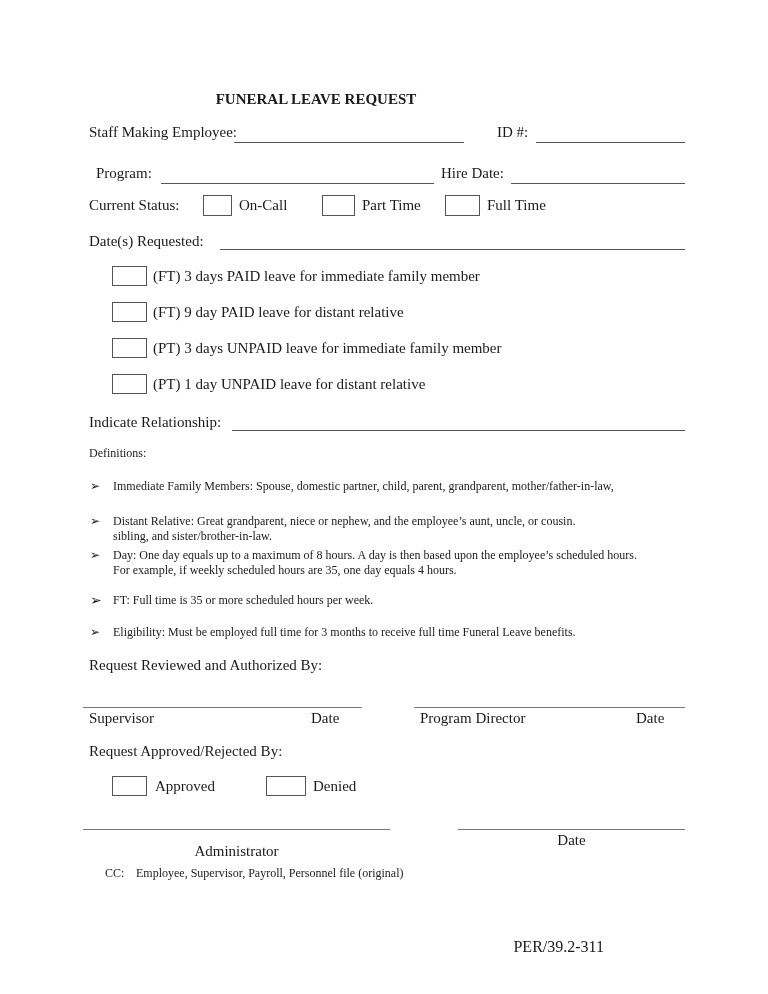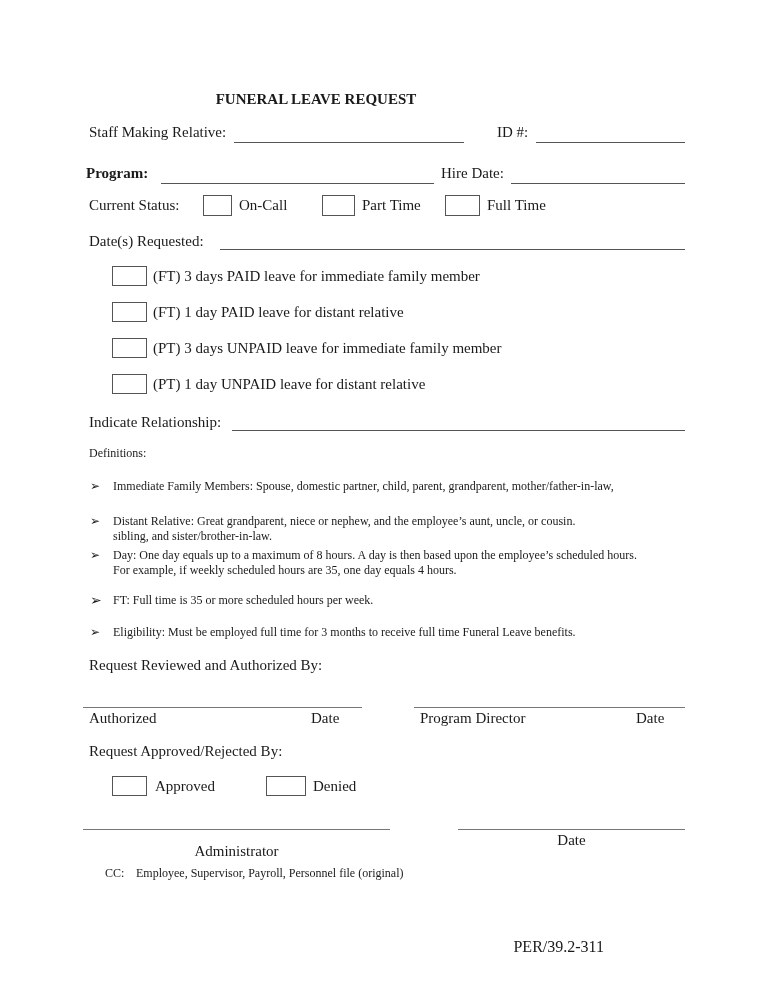--- a/index.html
+++ b/index.html
@@ -12,46 +12,46 @@
   .cb { position: absolute; border: 1px solid #555; background: #fff; box-sizing: border-box; }
   .title { font-weight: bold; font-size: 15px; }
   .bullet { position: absolute; font-size: 12px; }
   .input { position: absolute; border: none; background: transparent; border-bottom: 1px solid #555; height: 18px; padding: 0; outline: none; }
 </style>
 </head>
 <body>
 
 <div class="abs title" style="left:0; width:632px; top:91px; text-align:center;">FUNERAL LEAVE REQUEST</div>
 
-<div class="abs t15" style="left:89px; top:123px;">Staff Making Relative:</div>
+<div class="abs t15" style="left:89px; top:123px;">Staff Making Employee:</div>
 <input class="input" style="left: 234px; top: 124px; width: 230px;" value="">
 <div class="abs t15" style="left:497px; top:123px;">ID #:</div>
 <input class="input" style="left: 536px; top: 124px; width: 149px;" value="">
 
-<div class="abs t15" style="left:86px; top:164px;font-weight:bold;">Program:</div>
+<div class="abs t15" style="left:96px; top:164px;">Program:</div>
 <input class="input" style="left: 161px; top: 165px; width: 273px;" value="">
 <div class="abs t15" style="left:441px; top:164px;">Hire Date:</div>
 <input class="input" style="left: 511px; top: 165px; width: 174px;" value="">
 
 <div class="abs t15" style="left:89px; top:196px;">Current Status:</div>
 <div class="cb" style="left:203px; top:195px; width:29px; height:21px;"></div>
 <div class="abs t15" style="left:239px; top:196px;">On-Call</div>
 <div class="cb" style="left:322px; top:195px; width:33px; height:21px;"></div>
 <div class="abs t15" style="left:362px; top:196px;">Part Time</div>
 <div class="cb" style="left:445px; top:195px; width:35px; height:21px;"></div>
 <div class="abs t15" style="left:487px; top:196px;">Full Time</div>
 
 <div class="abs t15" style="left:89px; top:232px;">Date(s) Requested:</div>
 <input class="input" style="left: 220px; top: 231px; width: 465px;" value="">
 
 <div class="cb" style="left:112px; top:266px; width:35px; height:20px;"></div>
 <div class="abs t15" style="left:153px; top:267px;">(FT) 3 days PAID leave for immediate family member</div>
 
 <div class="cb" style="left:112px; top:302px; width:35px; height:20px;"></div>
-<div class="abs t15" style="left:153px; top:303px;">(FT) 1 day PAID leave for distant relative</div>
+<div class="abs t15" style="left:153px; top:303px;">(FT) 9 day PAID leave for distant relative</div>
 
 <div class="cb" style="left:112px; top:338px; width:35px; height:20px;"></div>
 <div class="abs t15" style="left:153px; top:339px;">(PT) 3 days UNPAID leave for immediate family member</div>
 
 <div class="cb" style="left:112px; top:374px; width:35px; height:20px;"></div>
 <div class="abs t15" style="left:153px; top:375px;">(PT) 1 day UNPAID leave for distant relative</div>
 
 <div class="abs t15" style="left:89px; top:413px;">Indicate Relationship:</div>
 <input class="input" style="left: 232px; top: 412px; width: 453px;" value="">
 
@@ -69,21 +69,21 @@
 <div class="abs t12" style="left:113px; top:563px;">For example, if weekly scheduled hours are 35, one day equals 4 hours.</div>
 
 <div class="bullet" style="left:90px; top:592px; font-size:14px;">➢</div>
 <div class="abs t12" style="left:113px; top:593px;">FT: Full time is 35 or more scheduled hours per week.</div>
 
 <div class="bullet" style="left:90px; top:625px;">➢</div>
 <div class="abs t12" style="left:113px; top:625px;">Eligibility: Must be employed full time for 3 months to receive full time Funeral Leave benefits.</div>
 
 <div class="abs t15" style="left:89px; top:656px;">Request Reviewed and Authorized By:</div>
 <div class="sigline" style="left:83px; top:707px; width:279px;"></div>
-<div class="abs t15" style="left:89px; top:709px;">Authorized</div>
+<div class="abs t15" style="left:89px; top:709px;">Supervisor</div>
 <div class="abs t15" style="left:311px; top:709px;">Date</div>
 <div class="sigline" style="left:414px; top:707px; width:271px;"></div>
 <div class="abs t15" style="left:420px; top:709px;">Program Director</div>
 <div class="abs t15" style="left:636px; top:709px;">Date</div>
 
 <div class="abs t15" style="left:89px; top:742px;">Request Approved/Rejected By:</div>
 <div class="cb" style="left:112px; top:776px; width:35px; height:20px;"></div>
 <div class="abs t15" style="left:155px; top:777px;">Approved</div>
 <div class="cb" style="left:266px; top:776px; width:40px; height:20px;"></div>
 <div class="abs t15" style="left:313px; top:777px;">Denied</div>

